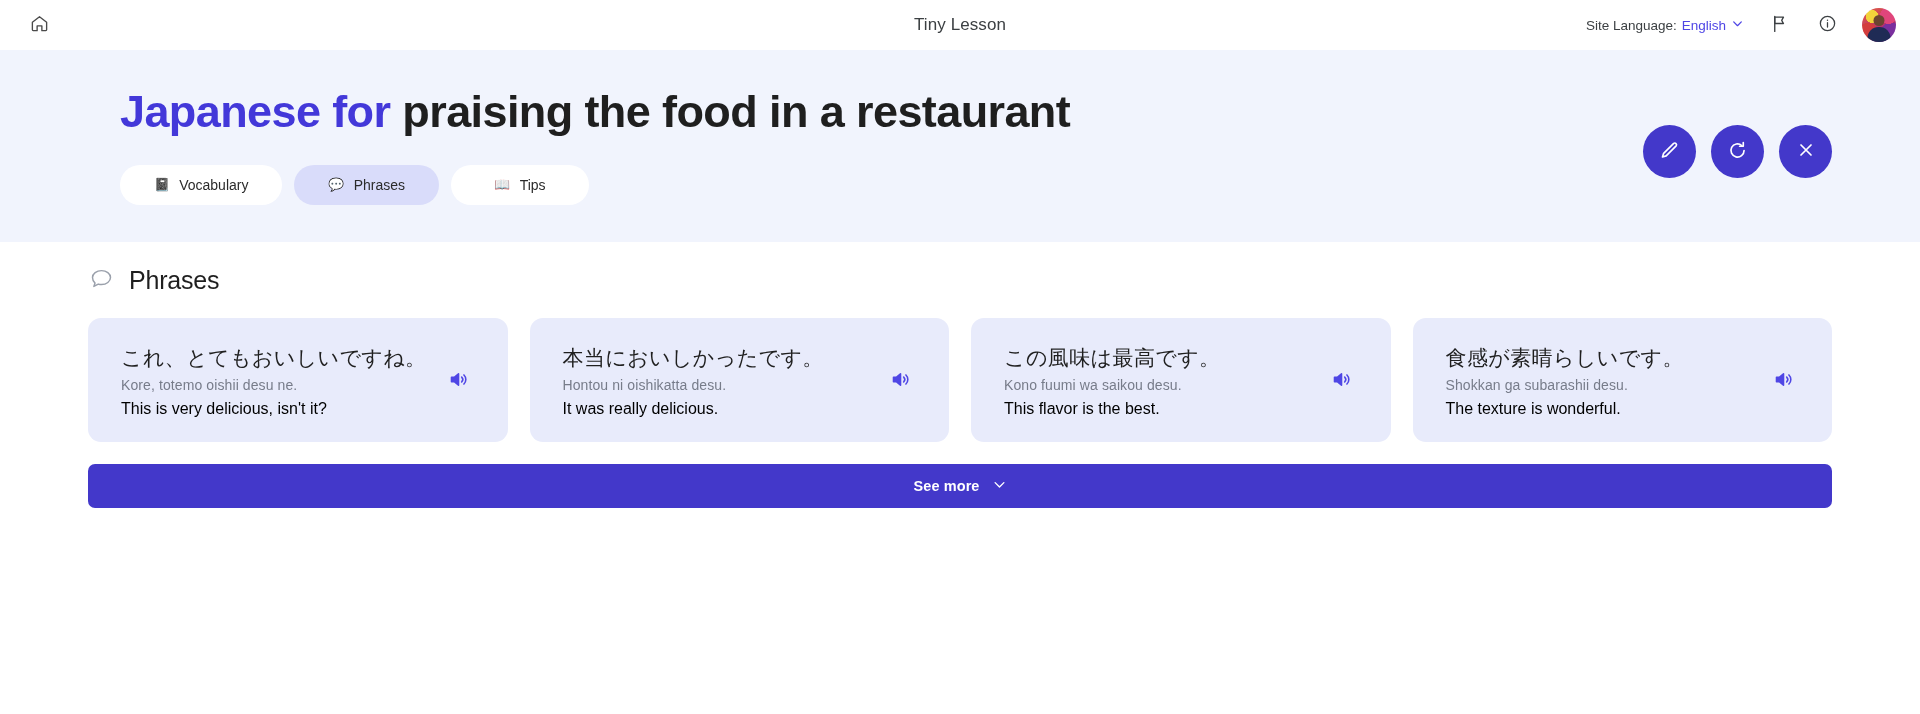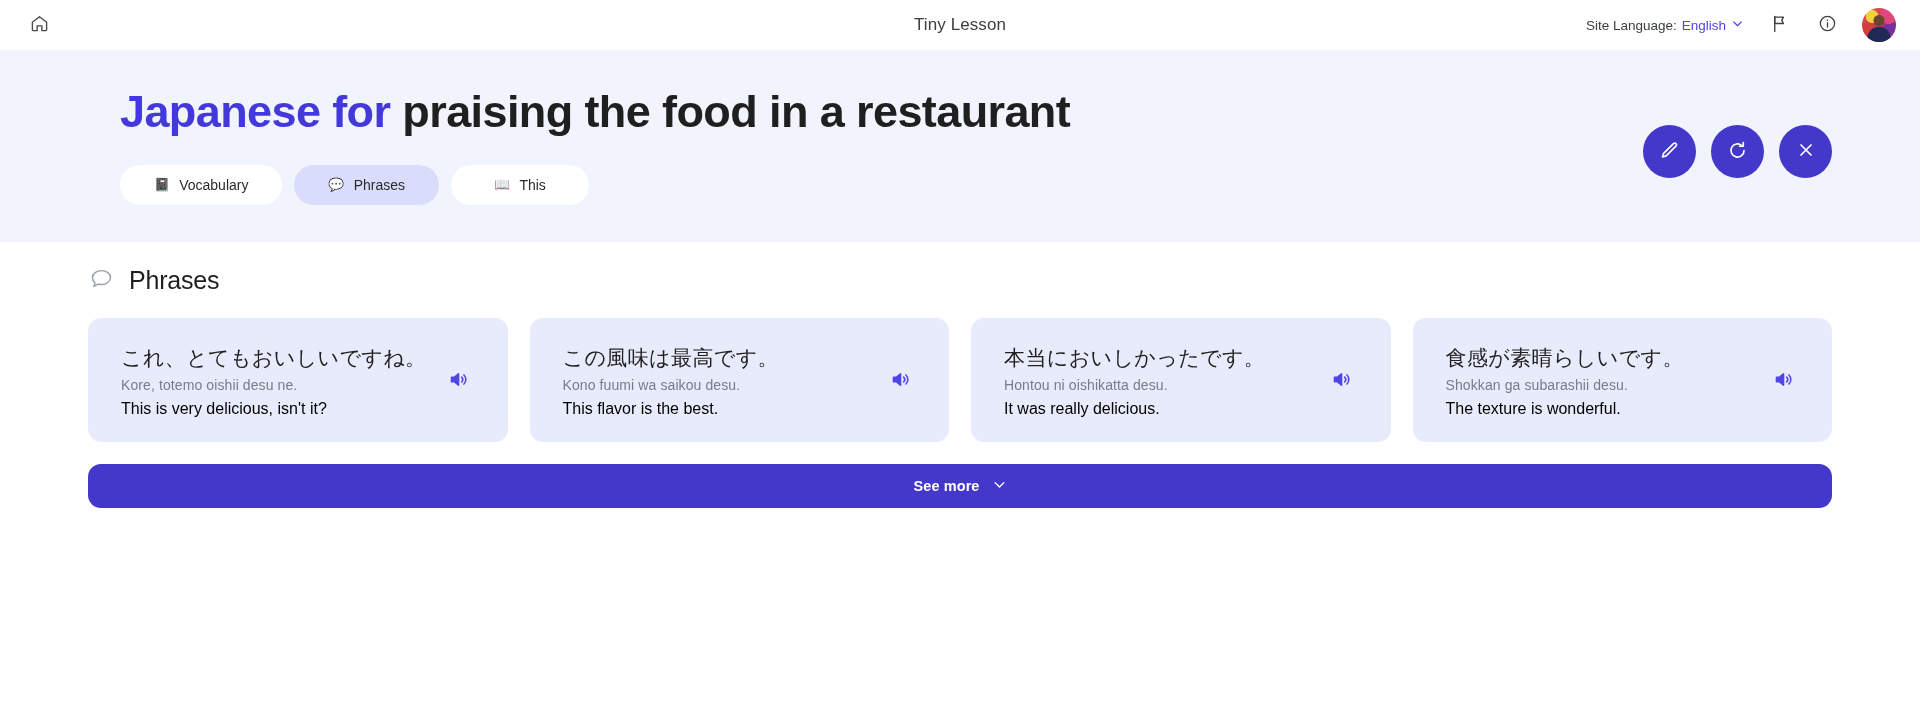--- a/index.html
+++ b/index.html
@@ -199,21 +199,21 @@
     margin-right: 4px;
   }
 
   .see-more {
     margin-top: 22px;
     height: 44px;
     width: 100%;
     background: #4338ca;
     color: #ffffff;
     border: none;
-    border-radius: 13px;
+    border-radius: 7px;
     font-size: 14.5px;
     font-weight: bold;
     display: flex;
     align-items: center;
     justify-content: center;
     gap: 12px;
     cursor: pointer;
     letter-spacing: .1px;
   }
 </style>
@@ -303,21 +303,21 @@
     <button class="tab">
       <span class="tab-ico">📓</span>
       <span>Vocabulary</span>
     </button>
     <button class="tab active">
       <span class="tab-ico">💬</span>
       <span>Phrases</span>
     </button>
     <button class="tab">
       <span class="tab-ico">📖</span>
-      <span>This</span>
+      <span>Tips</span>
     </button>
   </div>
 </div>
 
 <div class="content">
 
   <div class="section-head">
     <span>
       <svg width="27" height="27" viewBox="0 0 24 24" fill="none" stroke="#9aa0ab" stroke-width="1.3" stroke-linejoin="round">
         <path d="M4 11.2c0-3.4 3.6-6.2 8-6.2s8 2.8 8 6.2-3.6 6.2-8 6.2c-1 0-2-.15-2.9-.42L5.2 19l1.05-2.9C4.85 15 4 13.2 4 11.2z"></path>
@@ -340,40 +340,40 @@
             <path d="M4 9.5h3.2L12 5.5v13L7.2 14.5H4z" fill="#4f46e5"></path>
             <path d="M15.6 9.2a4 4 0 0 1 0 5.6"></path>
               <path d="M18.2 6.8a7.3 7.3 0 0 1 0 10.4"></path>
           </svg>
         </span>
       </div>
     </div>
 
     <div class="card">
       <div class="card-text">
-        <div class="jp">この風味は最高です。</div>
-        <div class="romaji">Kono fuumi wa saikou desu.</div>
-        <div class="en">This flavor is the best.</div>
+        <div class="jp">本当においしかったです。</div>
+        <div class="romaji">Hontou ni oishikatta desu.</div>
+        <div class="en">It was really delicious.</div>
       </div>
       <div class="speaker">
         <span>
           <svg width="21" height="21" viewBox="0 0 24 24" fill="none" stroke="#4f46e5" stroke-width="1.8" stroke-linecap="round" stroke-linejoin="round">
             <path d="M4 9.5h3.2L12 5.5v13L7.2 14.5H4z" fill="#4f46e5"></path>
             <path d="M15.6 9.2a4 4 0 0 1 0 5.6"></path>
               <path d="M18.2 6.8a7.3 7.3 0 0 1 0 10.4"></path>
           </svg>
         </span>
       </div>
     </div>
 
     <div class="card">
       <div class="card-text">
-        <div class="jp">本当においしかったです。</div>
-        <div class="romaji">Hontou ni oishikatta desu.</div>
-        <div class="en">It was really delicious.</div>
+        <div class="jp">この風味は最高です。</div>
+        <div class="romaji">Kono fuumi wa saikou desu.</div>
+        <div class="en">This flavor is the best.</div>
       </div>
       <div class="speaker">
         <span>
           <svg width="21" height="21" viewBox="0 0 24 24" fill="none" stroke="#4f46e5" stroke-width="1.8" stroke-linecap="round" stroke-linejoin="round">
             <path d="M4 9.5h3.2L12 5.5v13L7.2 14.5H4z" fill="#4f46e5"></path>
             <path d="M15.6 9.2a4 4 0 0 1 0 5.6"></path>
               <path d="M18.2 6.8a7.3 7.3 0 0 1 0 10.4"></path>
           </svg>
         </span>
       </div>

